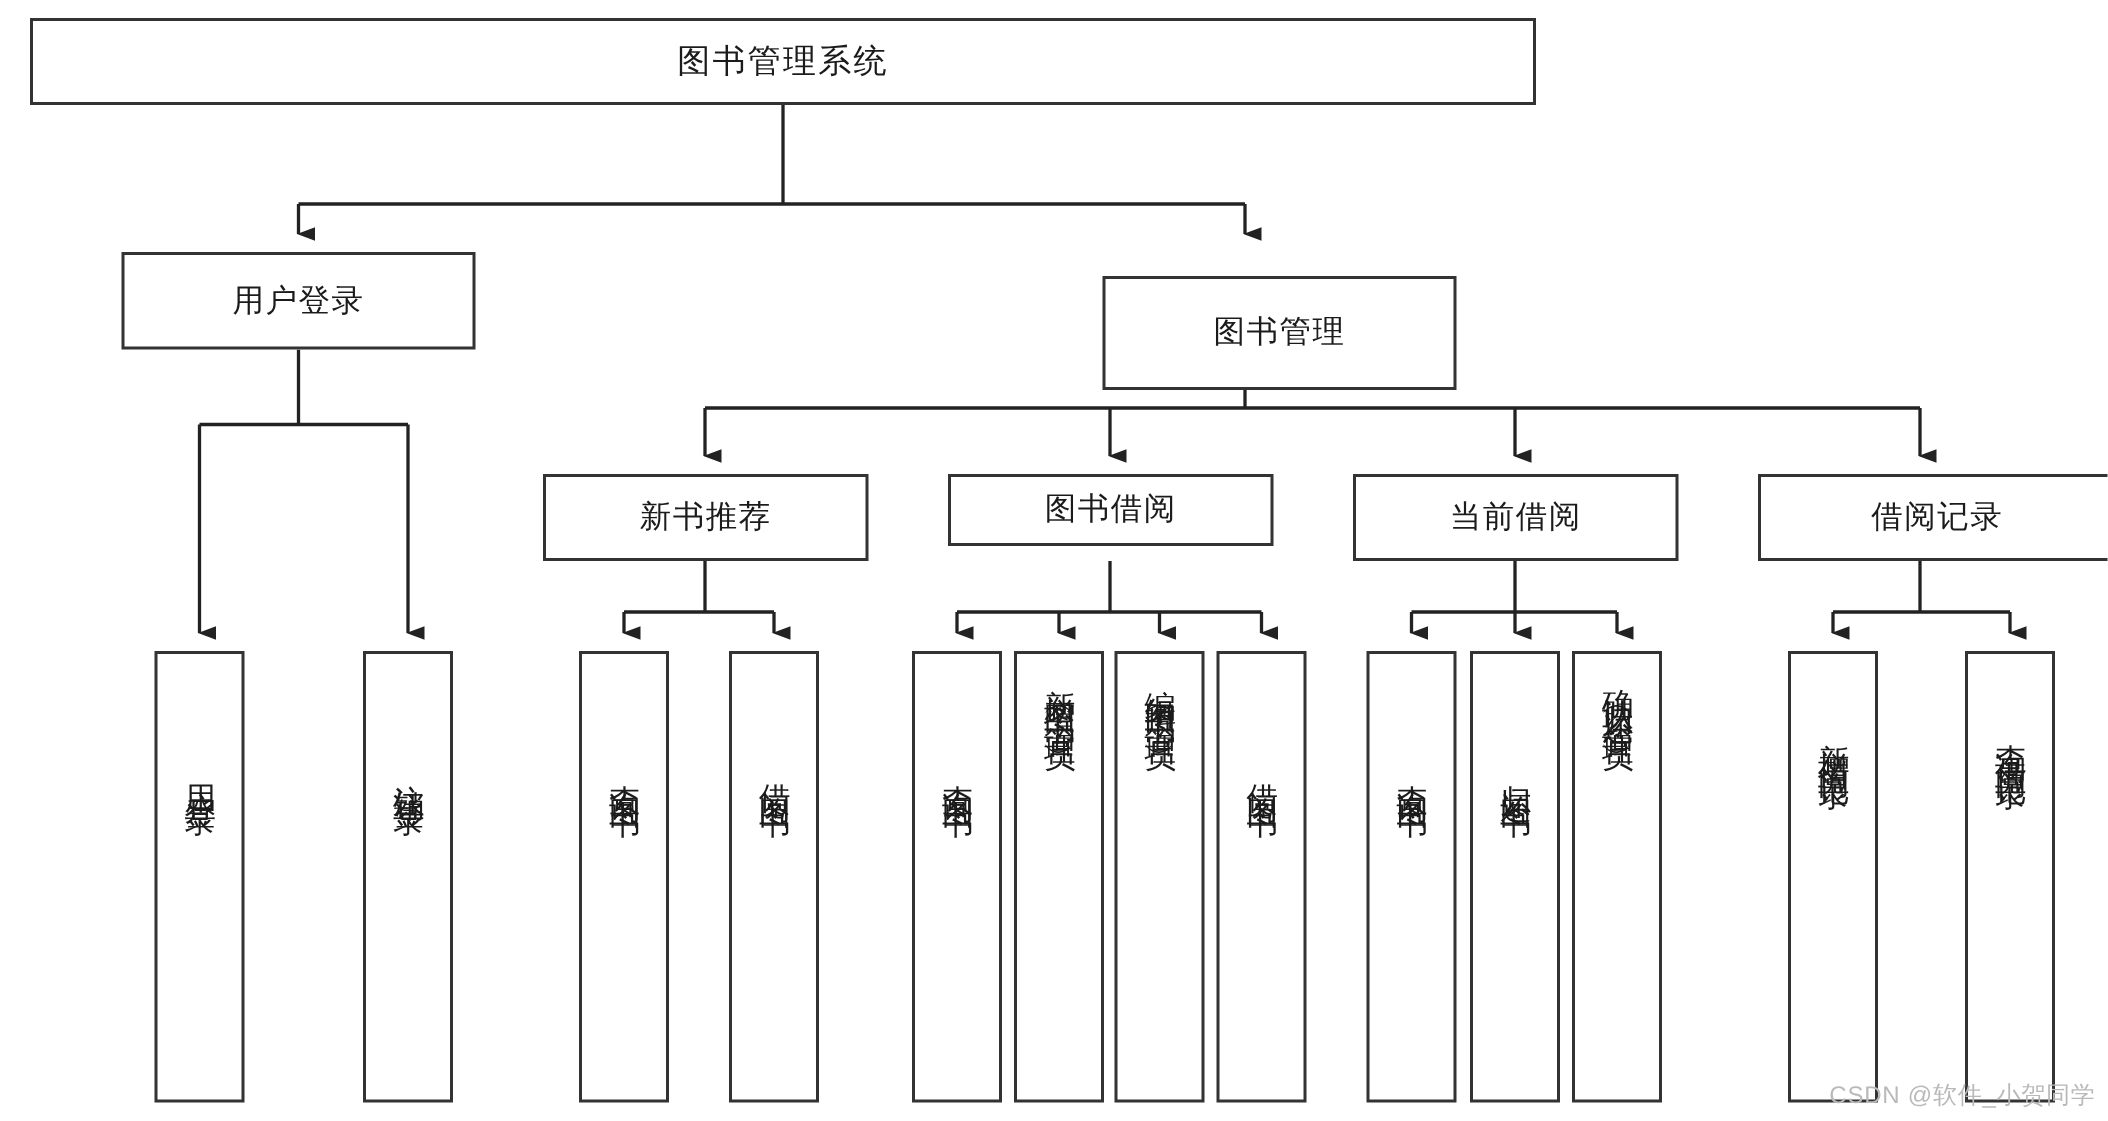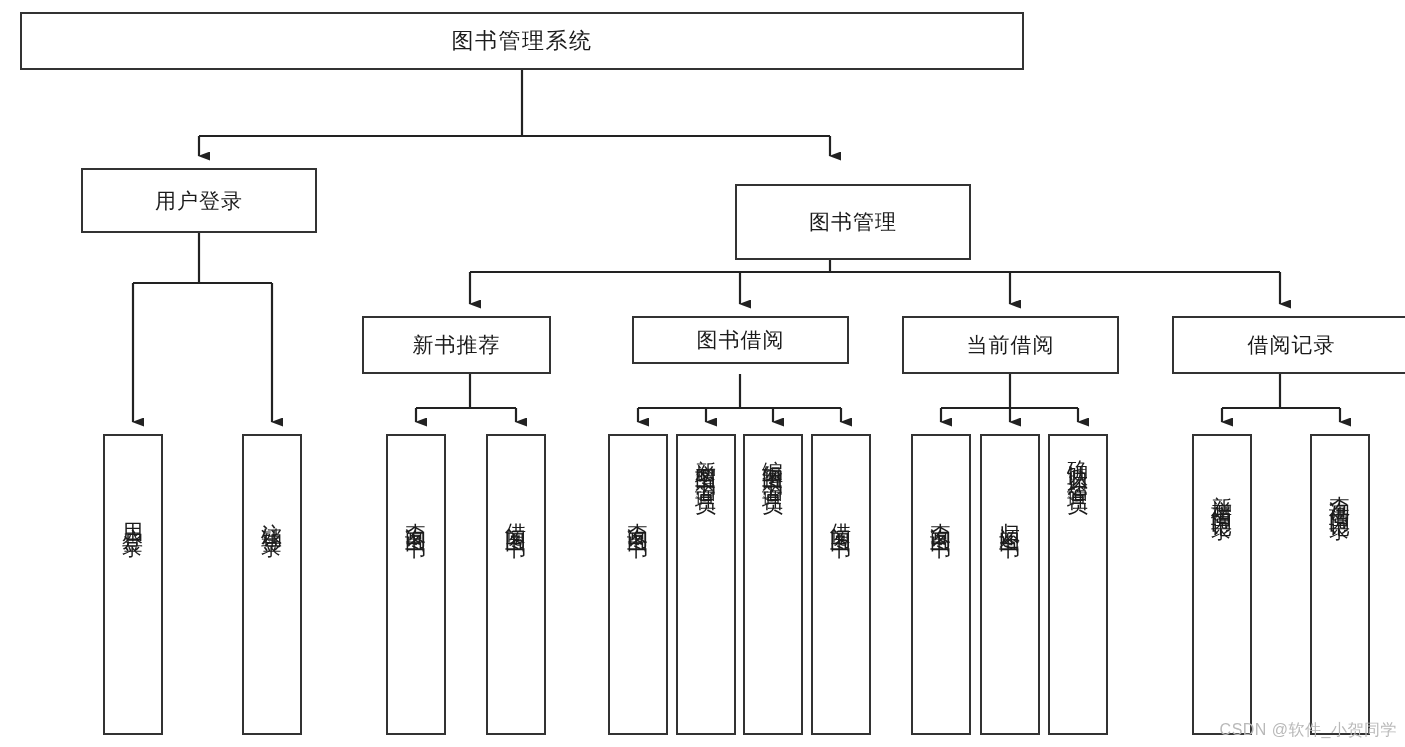--- a/index.html
+++ b/index.html
@@ -114,21 +114,21 @@
     <span class="lbl">图书管理系统</span>
   </div>
 
   <div class="node h" style="left:81px;top:168px;width:236px;height:65px;">
     <span class="lbl">用户登录</span>
   </div>
   <div class="node h" style="left:711px;top:184px;width:236px;height:76px;margin-left:24px;">
     <span class="lbl">图书管理</span>
   </div>
 
-  <div class="node h" style="left:362px;top:316px;width:189px;height:58px;">
+  <div class="node h" style="left:362px;top:316px;width:217px;height:58px;">
     <span class="lbl">新书推荐</span>
   </div>
   <div class="node h" style="left:632px;top:316px;width:217px;height:48px;">
     <span class="lbl">图书借阅</span>
   </div>
   <div class="node h" style="left:902px;top:316px;width:217px;height:58px;">
     <span class="lbl">当前借阅</span>
   </div>
   <div class="node h" style="left:1172px;top:316px;width:239px;height:58px;">
     <span class="lbl">借阅记录</span>

